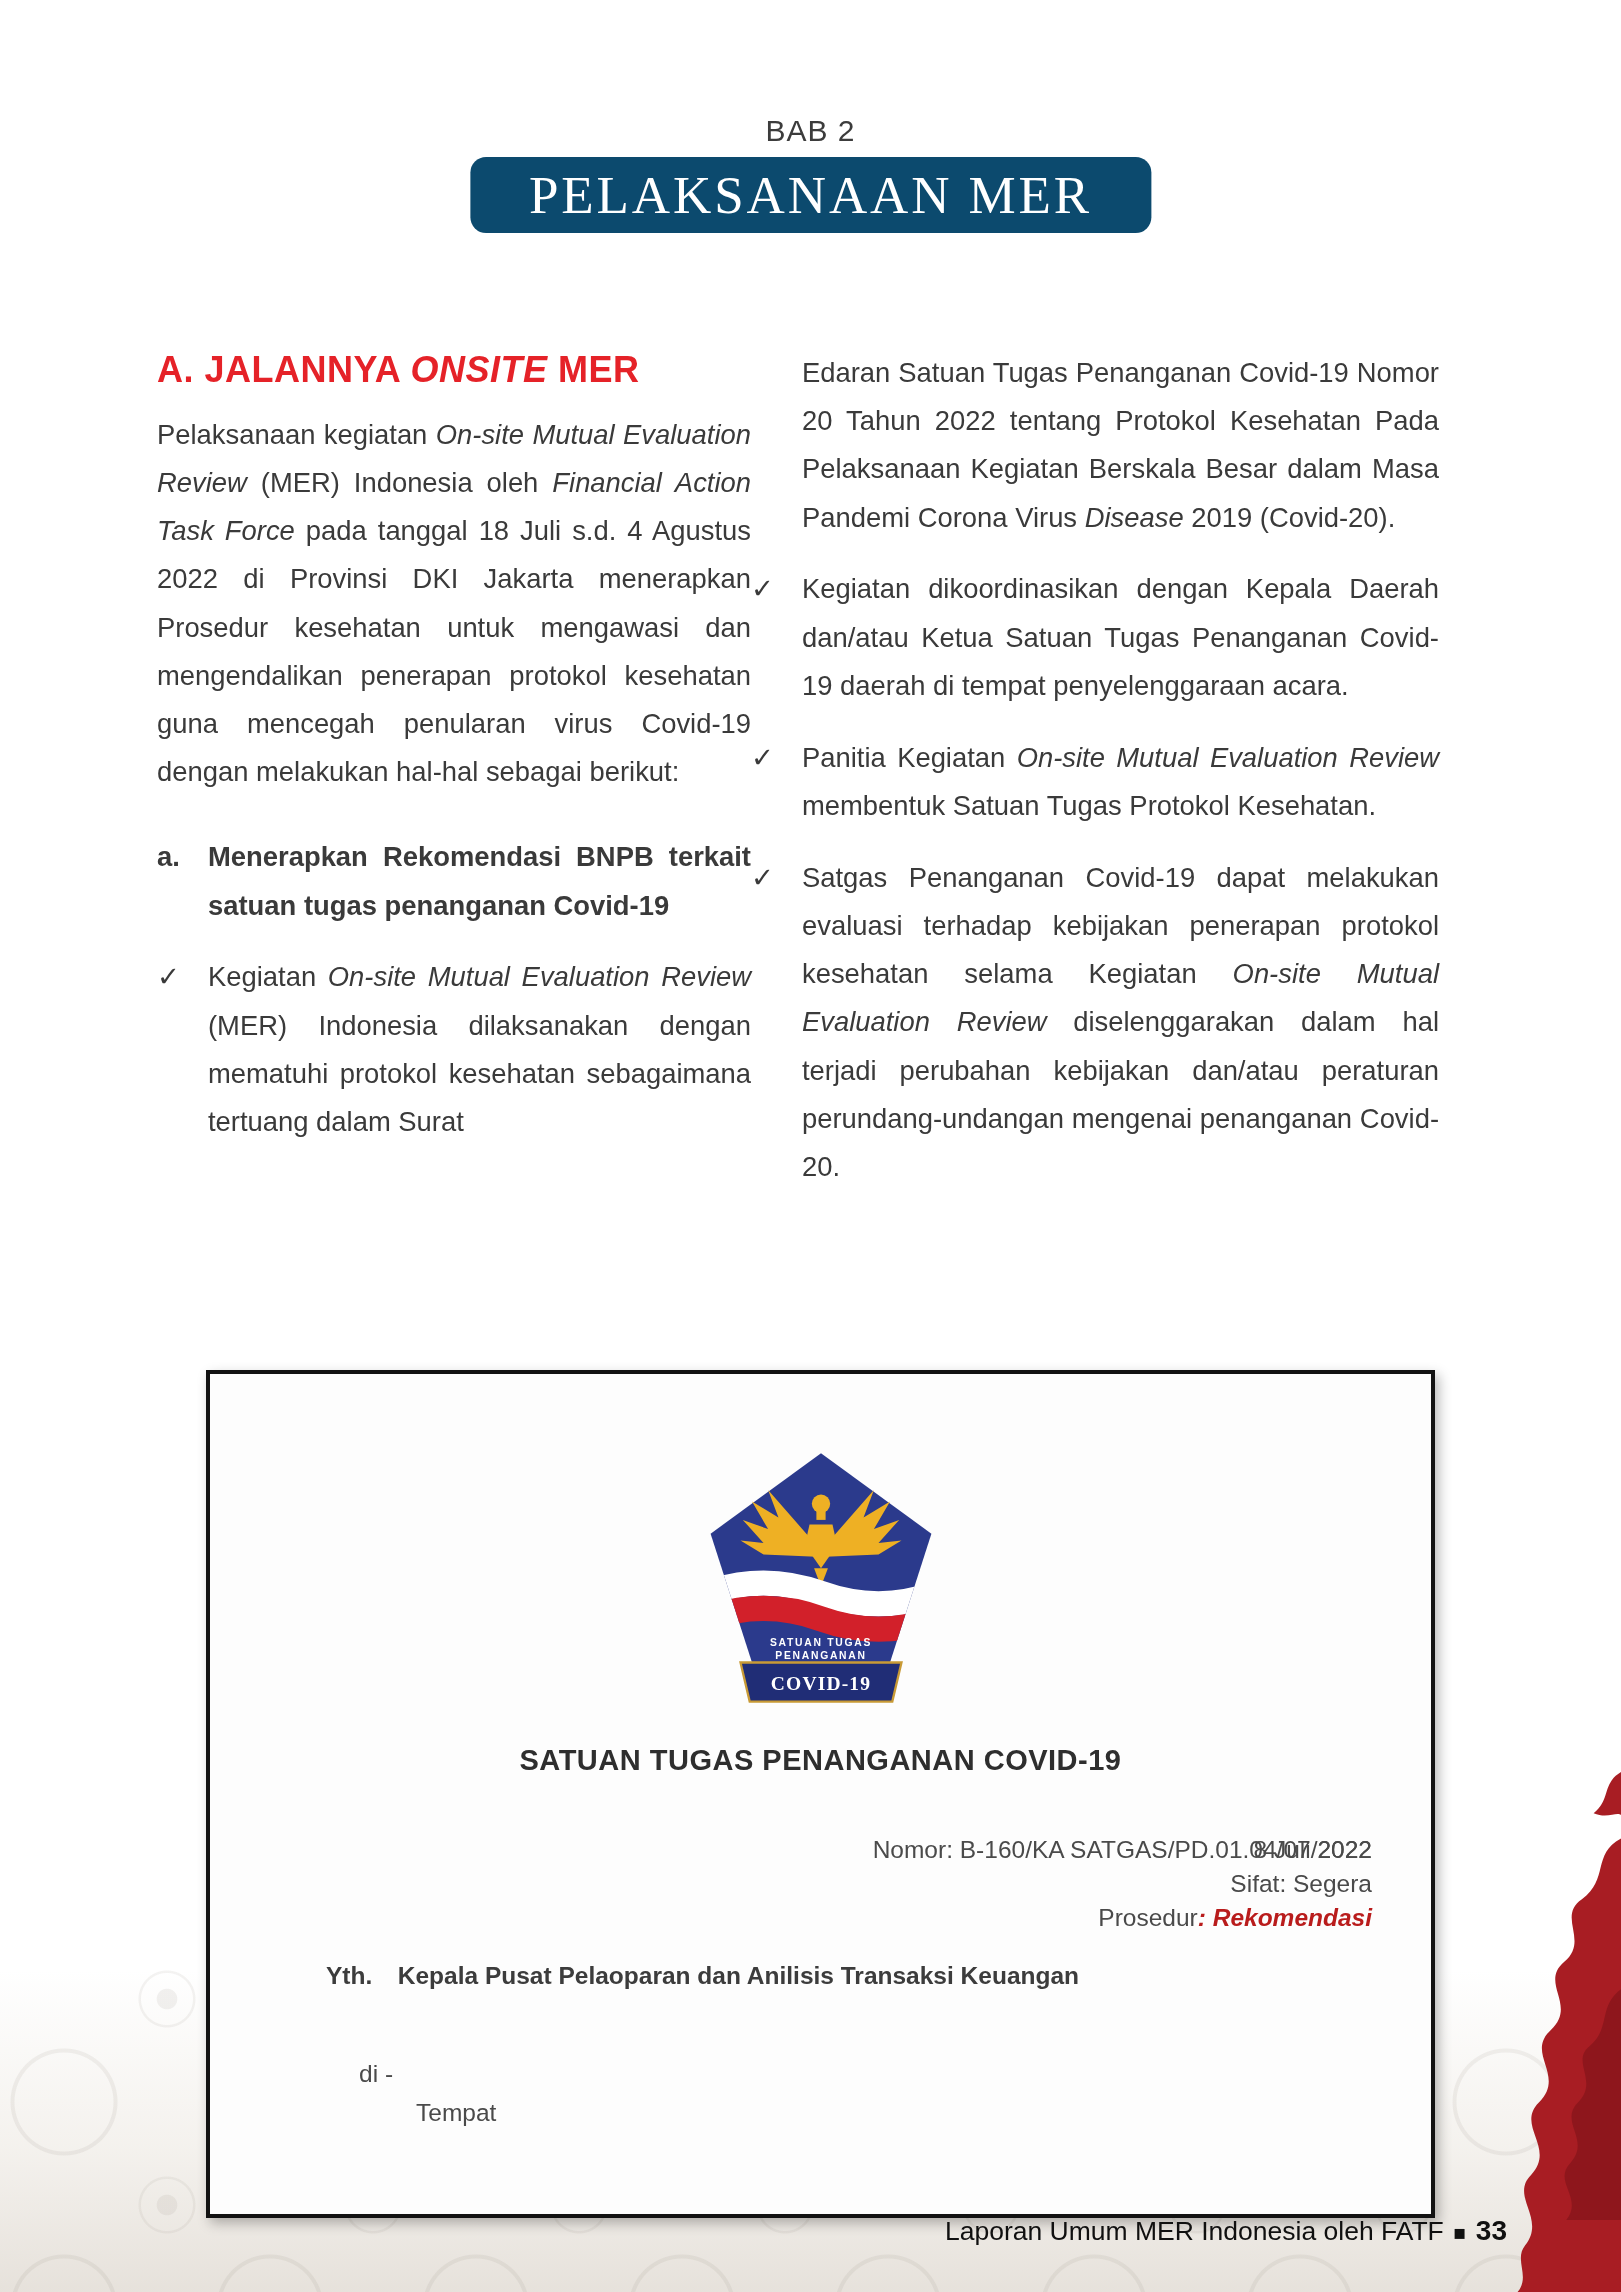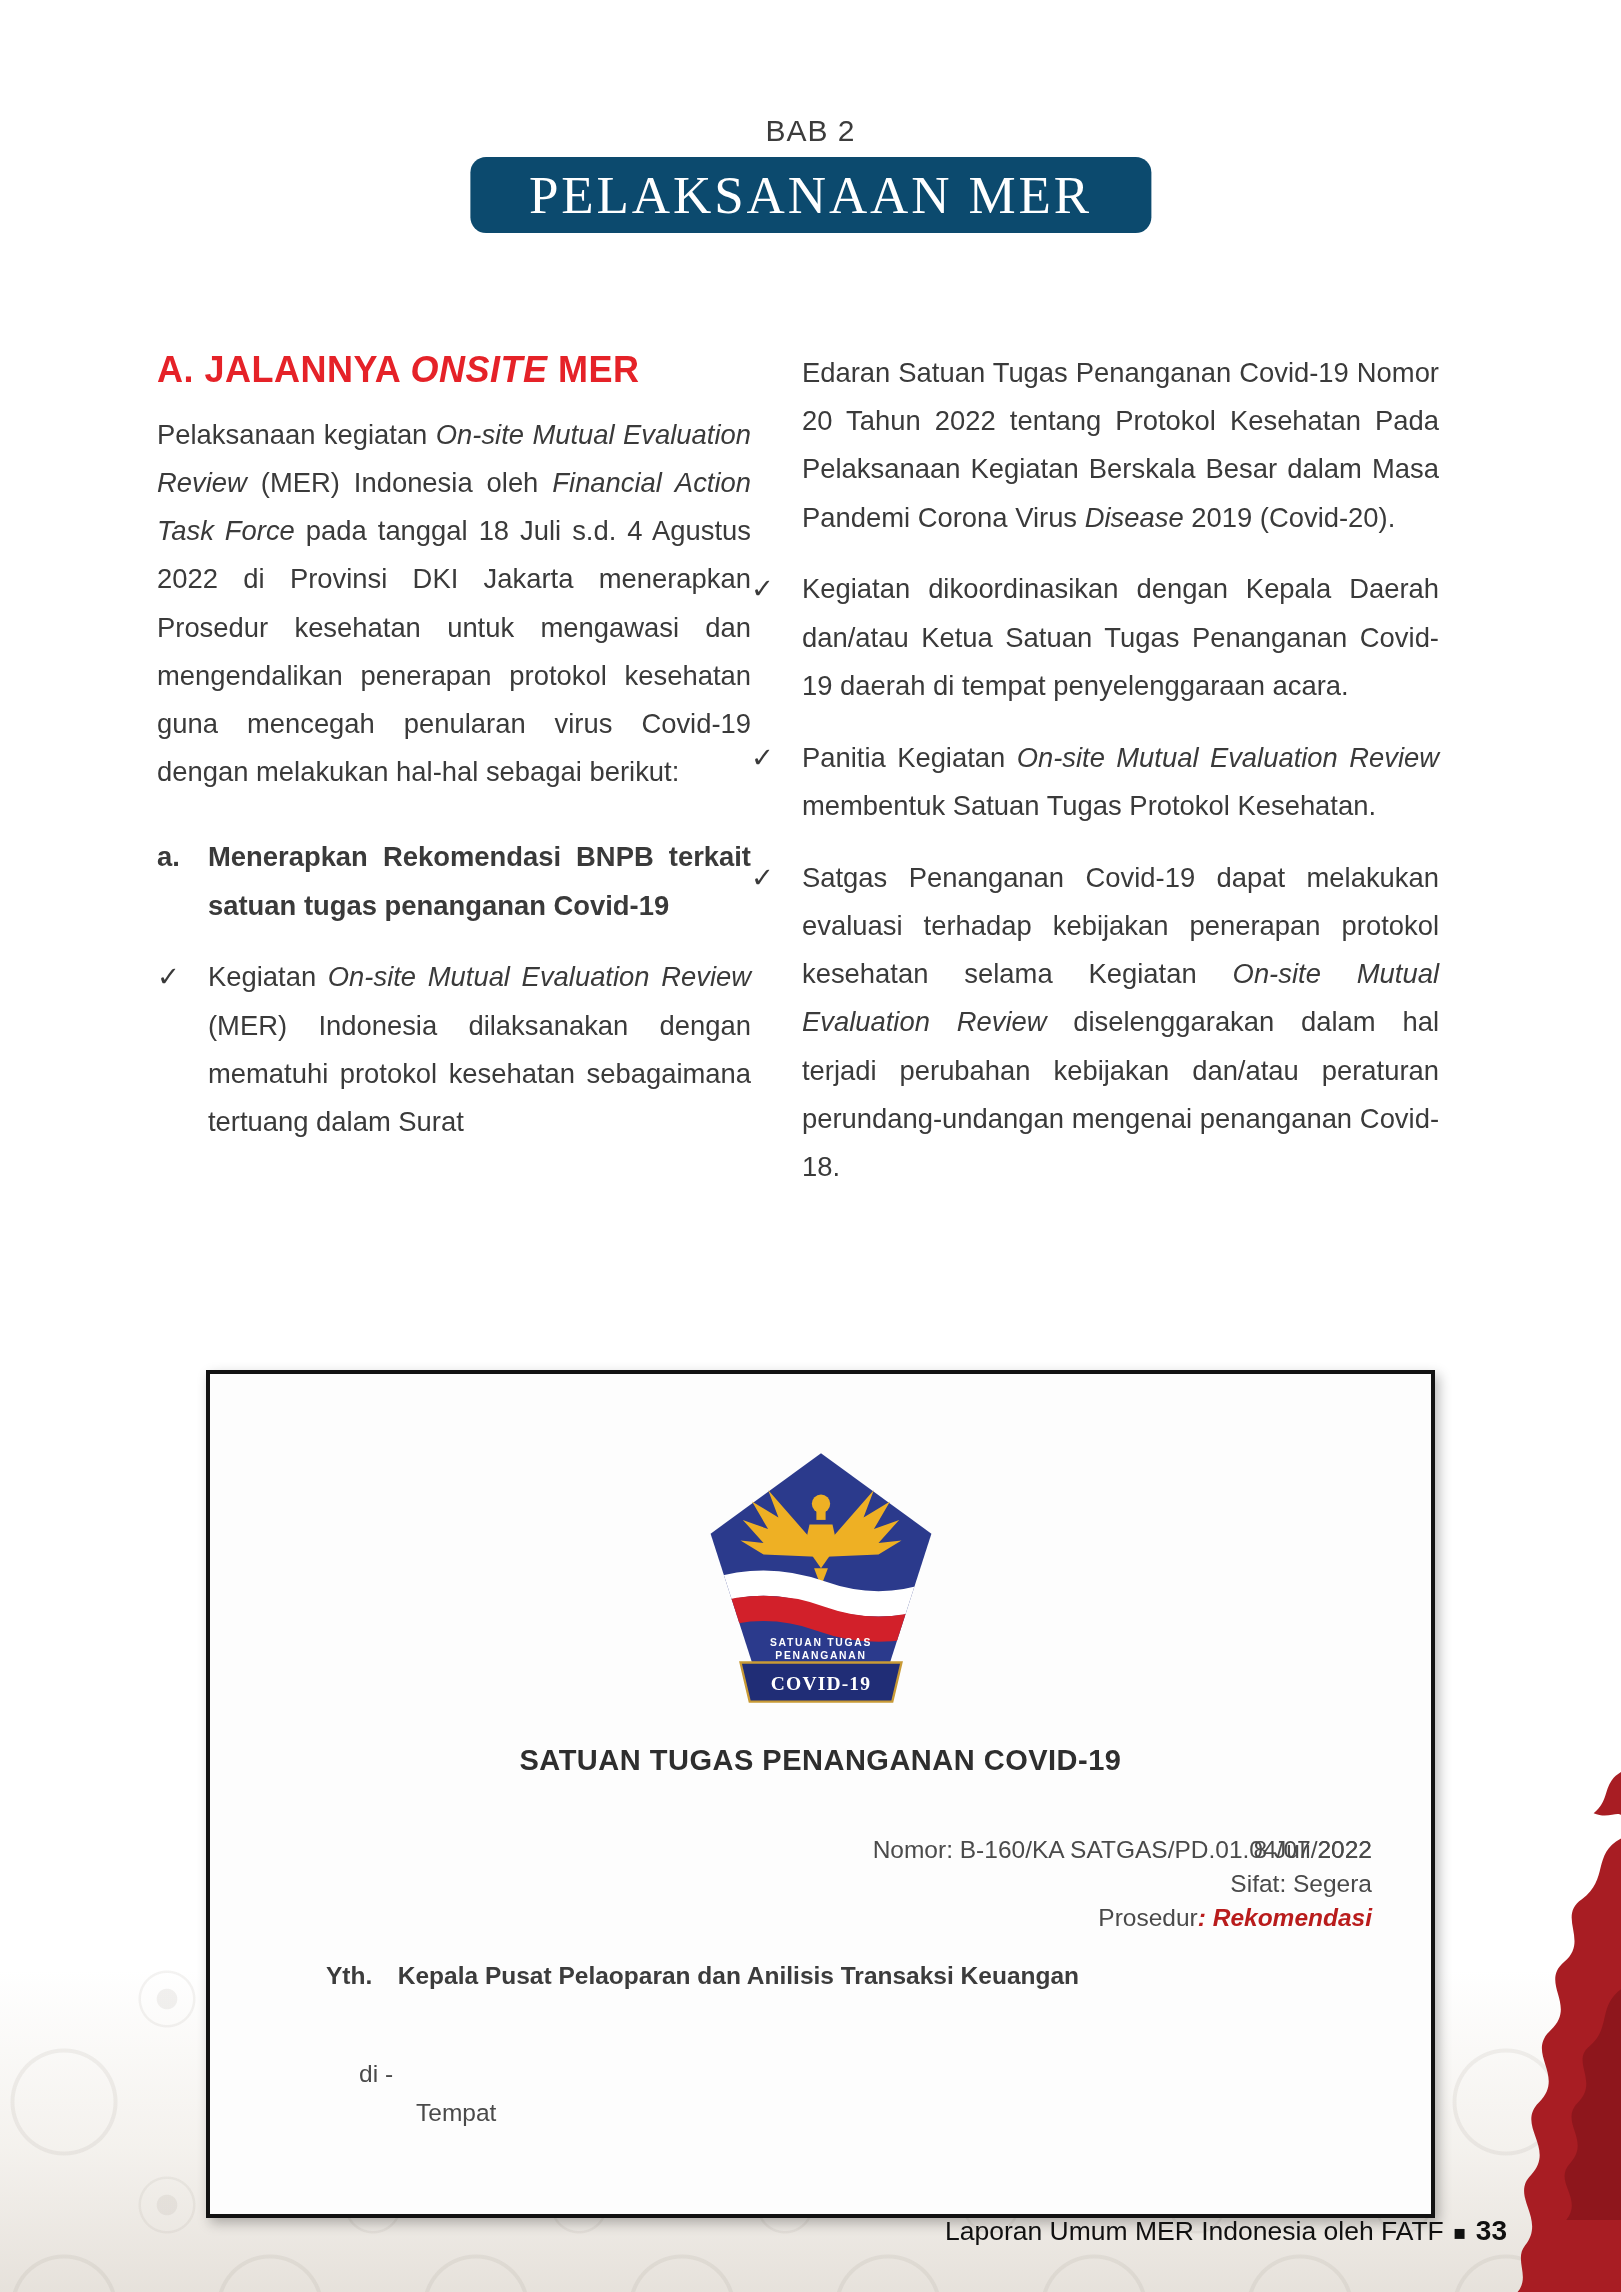--- a/index.html
+++ b/index.html
@@ -103,21 +103,21 @@
         <span class="check-body para"><span>Kegiatan dikoordinasikan dengan Kepala Daerah dan/atau Ketua Satuan Tugas Penanganan Covid-19 daerah di tempat penyelenggaraan acara.</span></span>
       </div>
 
       <div class="check-item">
         <span class="check-mark">✓</span>
         <span class="check-body para"><span>Panitia Kegiatan </span><span class="it">On-site Mutual Evaluation Review</span><span> membentuk Satuan Tugas Protokol Kesehatan.</span></span>
       </div>
 
       <div class="check-item">
         <span class="check-mark">✓</span>
-        <span class="check-body para"><span>Satgas Penanganan Covid-19 dapat melakukan evaluasi terhadap kebijakan penerapan protokol kesehatan selama Kegiatan </span><span class="it">On-site Mutual Evaluation Review</span><span> diselenggarakan dalam hal terjadi perubahan kebijakan dan/atau peraturan perundang-undangan mengenai penanganan Covid-18.</span></span>
+        <span class="check-body para"><span>Satgas Penanganan Covid-19 dapat melakukan evaluasi terhadap kebijakan penerapan protokol kesehatan selama Kegiatan </span><span class="it">On-site Mutual Evaluation Review</span><span> diselenggarakan dalam hal terjadi perubahan kebijakan dan/atau peraturan perundang-undangan mengenai penanganan Covid-20.</span></span>
       </div>
     </div>
 
   </div>
 
   <div class="letter-frame">
 
     <div class="letter-logo">
       <svg width="230" height="268" viewBox="0 0 200 232">
         <defs>

